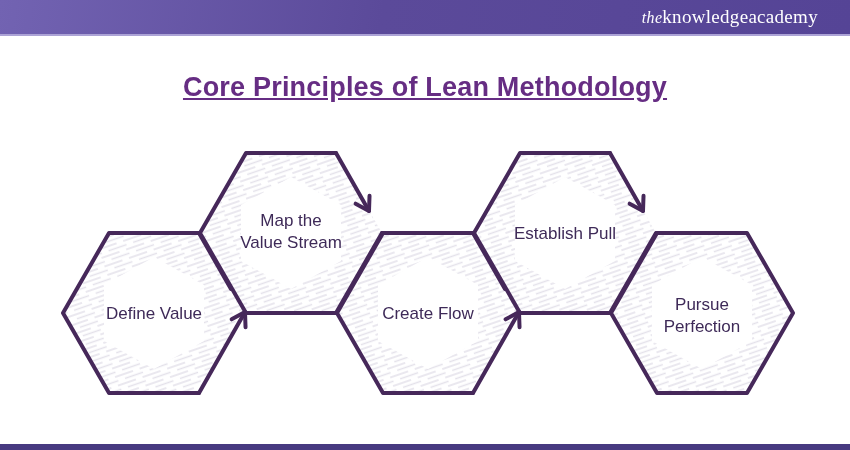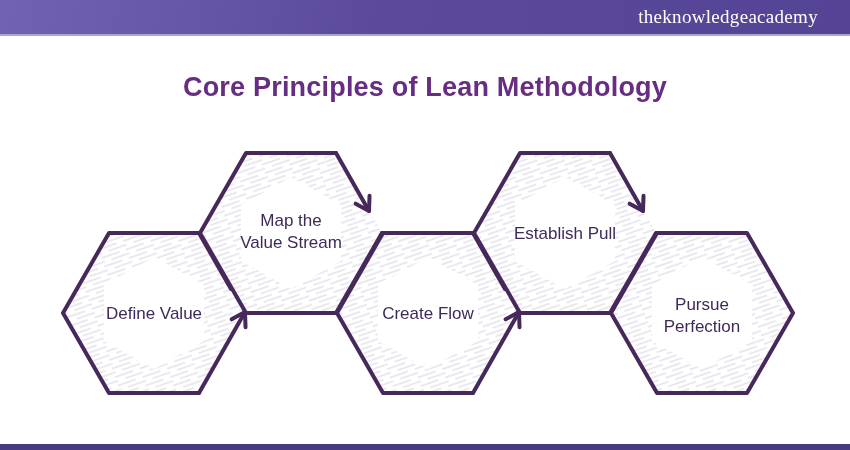--- a/index.html
+++ b/index.html
@@ -11,26 +11,27 @@
     position:absolute;top:0;left:0;width:850px;height:36px;
     background:linear-gradient(100deg,#7263b2 0%,#5b4a9a 45%,#554496 100%);
     border-bottom:2px solid #aca3d6;
     display:flex;align-items:center;justify-content:flex-end;
     padding-right:32px;box-sizing:border-box;
   }
   .logo{
     color:#ffffff;font-family:"Liberation Serif",serif;
     font-size:19px;letter-spacing:.3px;white-space:nowrap;
   }
-  .logo .the{font-size:19px}
+  .logo .the{font-style:italic;font-size:16px}
   .logo .academy{font-weight:400}
   .page-title{
     position:absolute;top:72px;left:0;width:850px;text-align:center;
     font-size:27px;line-height:30px;font-weight:700;color:#662d83;
     letter-spacing:.2px;
+    text-decoration:underline;
   }
   .diagram{position:absolute;left:0;top:0}
   .outline{
     fill:none;stroke:#46285a;stroke-width:4;
     stroke-linecap:round;stroke-linejoin:round;
   }
   .connector{
     fill:none;stroke:#46285a;stroke-width:4;stroke-linecap:round;
   }
   .hexlabel{

